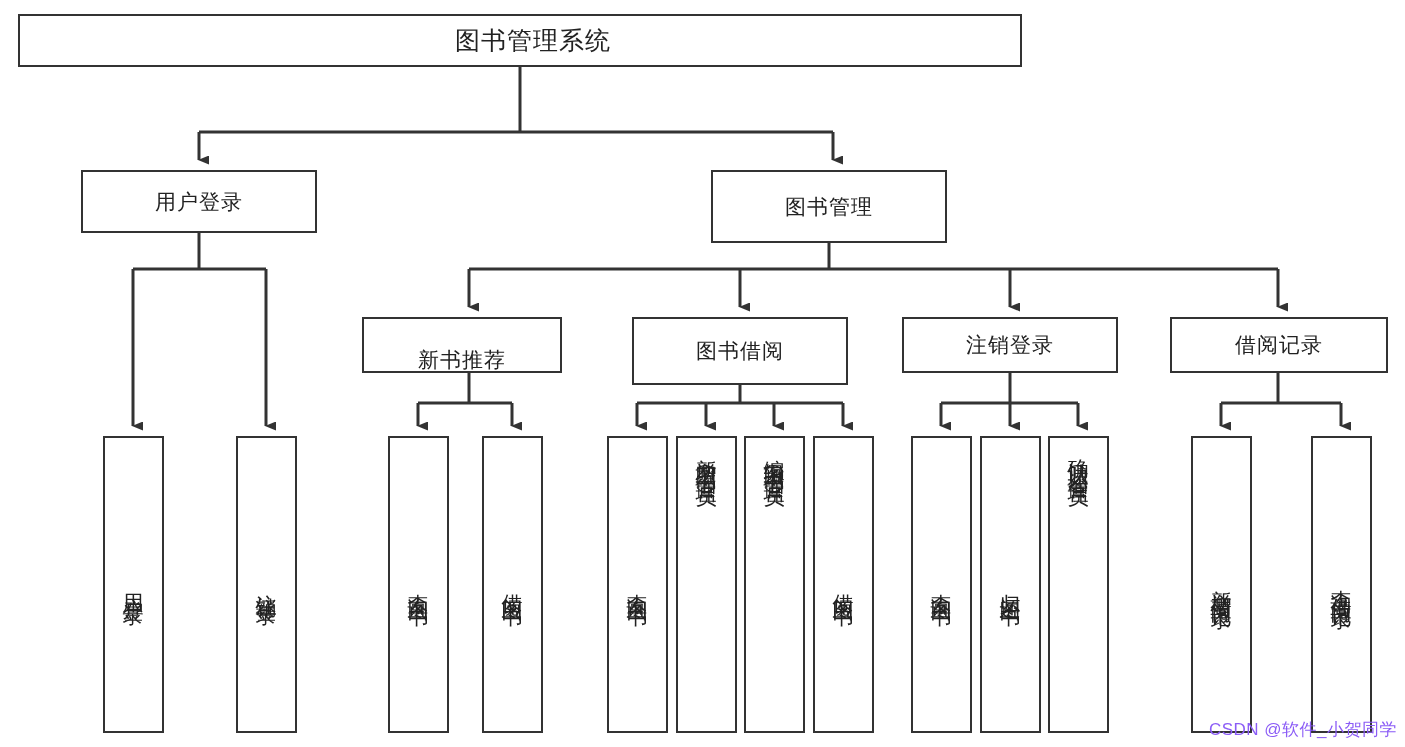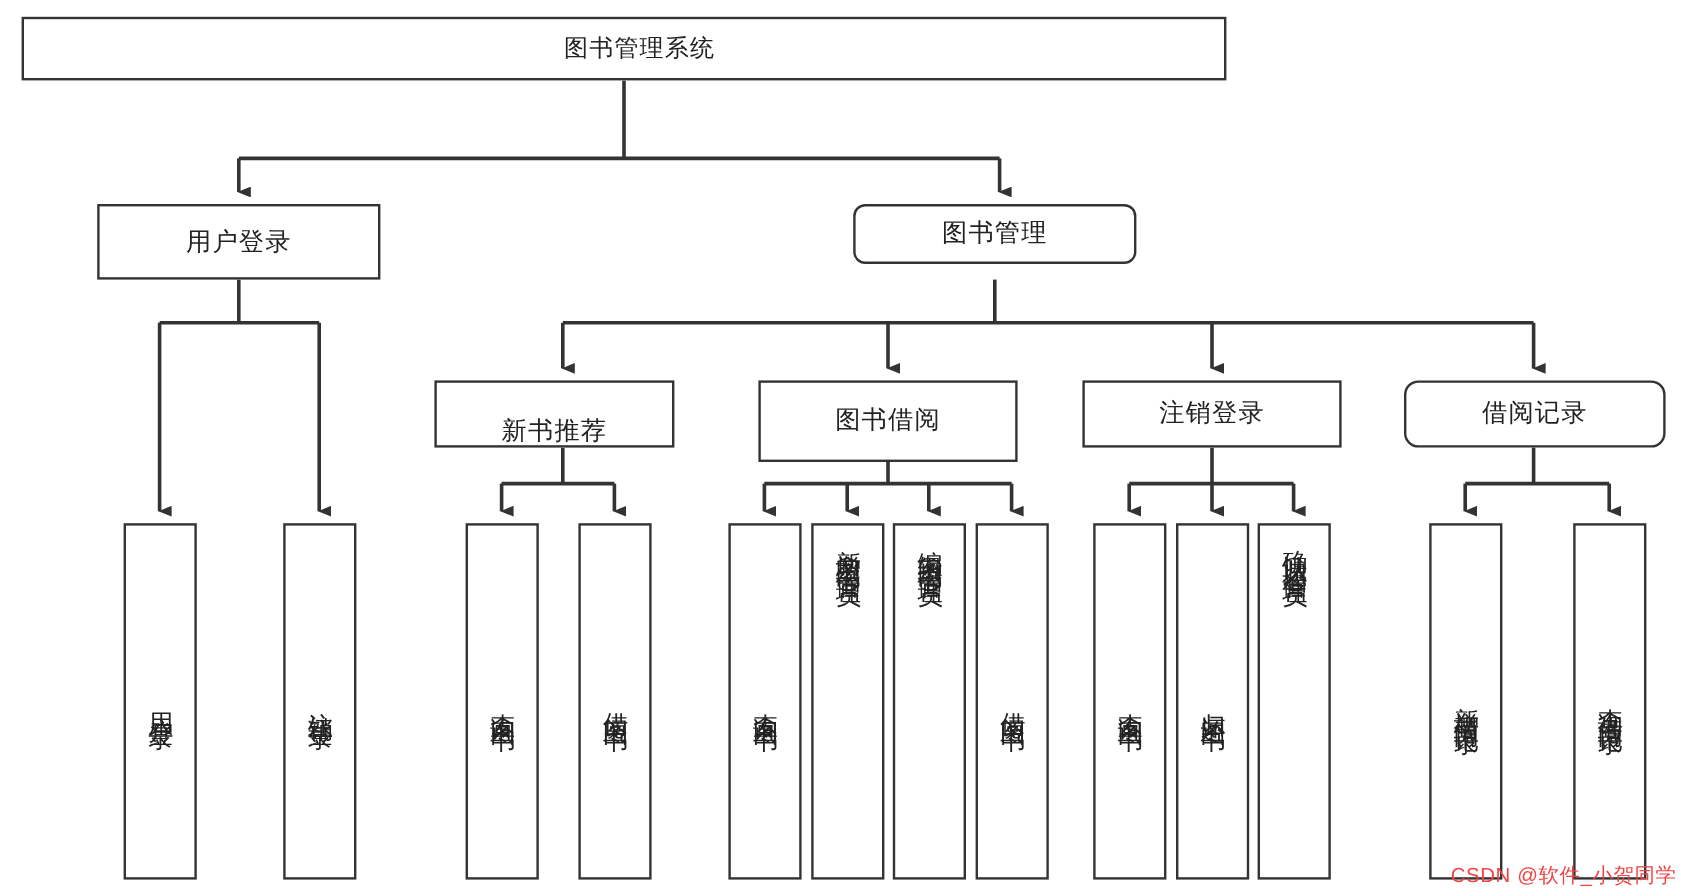--- a/index.html
+++ b/index.html
@@ -35,21 +35,21 @@
     justify-content: center;
     color: #222222;
     text-align: center;
   }
   .node.horizontal {
     font-size: 21px;
     letter-spacing: 1px;
     line-height: 1.1;
   }
   .node.root {
-    font-size: 20px;
+    font-size: 25px;
     padding-left: 26px;
   }
   .node.leaf {
     font-size: 21px;
     align-items: flex-start;
     justify-content: center;
     padding-top: 0;
   }
   .vlabel {
     writing-mode: vertical-rl;
@@ -68,21 +68,21 @@
   }
   .leaf-inner.top-align {
     align-items: flex-start;
     padding-top: 4px;
   }
   .watermark {
     position: absolute;
     right: 8px;
     bottom: 6px;
     font-size: 17px;
-    color: #ef4444;
+    color: #8b5cf6;
     white-space: nowrap;
     letter-spacing: 0.5px;
   }
 </style>
 </head>
 <body>
 
 <div id="diagram-root">
 
   <svg class="connectors" viewBox="0 0 1405 747" xmlns="http://www.w3.org/2000/svg">
@@ -135,34 +135,34 @@
     </g>
   </svg>
 
   <div class="node horizontal root" style="left:18px; top:14px; width:1004px; height:53px;">
     <span>图书管理系统</span>
   </div>
 
   <div class="node horizontal" style="left:81px; top:170px; width:236px; height:63px;">
     <span>用户登录</span>
   </div>
-  <div class="node horizontal" style="left:711px; top:170px; width:236px; height:50px;border-radius:10px;">
+  <div class="node horizontal" style="left:711px; top:170px; width:236px; height:73px;">
     <span>图书管理</span>
   </div>
 
   <div class="node horizontal" style="left:362px; top:317px; width:200px; height:56px;align-items:flex-end;">
     <span>新书推荐</span>
   </div>
   <div class="node horizontal" style="left:632px; top:317px; width:216px; height:68px;">
     <span>图书借阅</span>
   </div>
   <div class="node horizontal" style="left:902px; top:317px; width:216px; height:56px;">
     <span>注销登录</span>
   </div>
-  <div class="node horizontal" style="left:1170px; top:317px; width:218px; height:56px;border-radius:12px;">
+  <div class="node horizontal" style="left:1170px; top:317px; width:218px; height:56px;">
     <span>借阅记录</span>
   </div>
 
   <div class="node leaf" style="left:103px; top:436px; width:61px; height:297px;">
     <span class="leaf-inner">
         <span class="vlabel">用户登录</span>
       </span>
   </div>
   <div class="node leaf" style="left:236px; top:436px; width:61px; height:297px;">
     <span class="leaf-inner">

